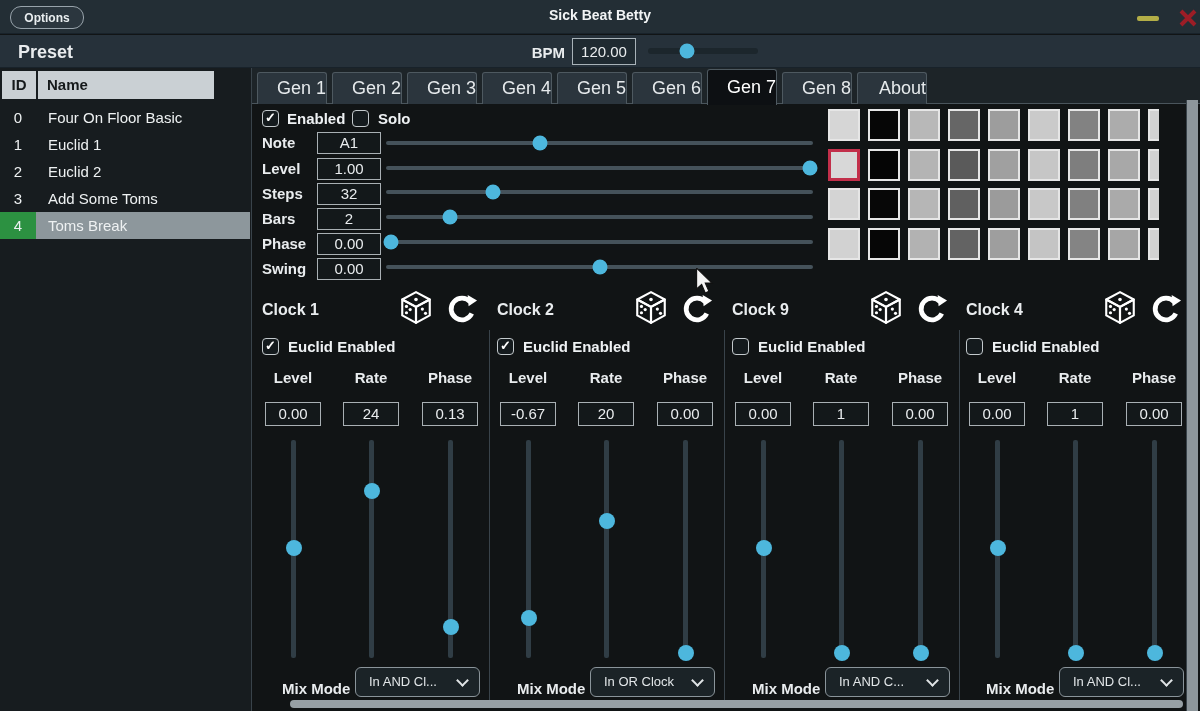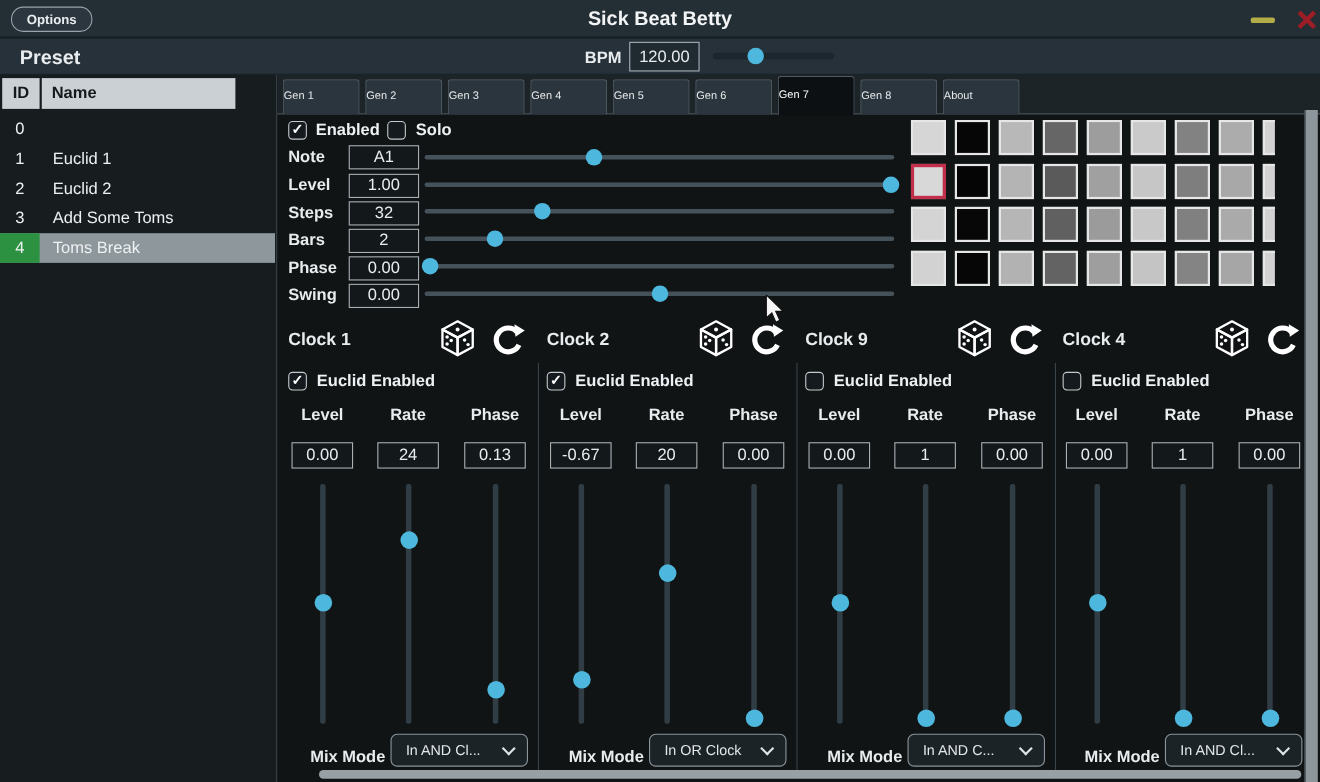--- a/index.html
+++ b/index.html
@@ -7,21 +7,21 @@
   body { font-family:"Liberation Sans", sans-serif; }
   .window {
     position:relative; width:1200px; height:711px; overflow:hidden;
     background:#111415; color:#e9ecee;
   }
   .abs { position:absolute; }
 
   
   .titlebar { position:absolute; left:0; top:0; width:1200px; height:34px; background:#232e35; border-bottom:1px solid #18222a; }
   .transport { position:absolute; left:0; top:35px; width:1200px; height:33px; background:#26313a; border-bottom:1px solid #18222a; }
-  .title { position:absolute; left:0; top:7px; width:1200px; text-align:center; font-size:18px; font-weight:600; color:#f2f4f5; }
+  .title { position:absolute; left:0; top:7px; width:1200px; text-align:center; font-size:14px; font-weight:600; color:#f2f4f5; }
   .options-btn {
     position:absolute; left:10px; top:6px; width:74px; height:23px;
     background:#2b363e; border:1px solid #98a3ab; border-radius:11px;
     color:#e9edef; font-size:12px; font-weight:600; font-family:inherit;
   }
   .min-dash { position:absolute; left:1137px; top:16px; width:22px; height:5px; border-radius:2px; background:var(--yellow,#b3ae47); }
   .close-x { position:absolute; left:1179px; top:9px; width:18px; height:18px; }
   .preset-label { position:absolute; left:18px; top:42px; font-size:18px; font-weight:600; }
   .bpm-label { position:absolute; left:520px; top:44px; width:45px; text-align:right; font-size:15px; font-weight:600; }
   .bpm-box { position:absolute; left:572px; top:38px; width:64px; height:27px; background:#1f2a31; border:1px solid #a8b2b8; text-align:center; line-height:25px; font-size:15px; }
@@ -35,21 +35,21 @@
   .hd-id { left:2px; width:34px; text-align:center; }
   .hd-name { left:38px; width:176px; padding-left:9px; }
   .prow { position:absolute; left:0; width:250px; height:27px; line-height:27px; font-size:15px; color:#eef1f2; }
   .prow .pid { position:absolute; left:0; top:0; width:36px; height:27px; text-align:center; }
   .prow .pname { position:absolute; left:48px; top:0; }
   .prow.checked { background:var(--rowsel,#8d979c); }
   .prow.checked .pid { background:var(--green,#2c9141); }
 
   
   .tabstrip { position:absolute; left:252px; top:68px; width:948px; height:36px; background:#1d2428; border-bottom:1px solid #4a555c; }
-  .tab { position:absolute; top:4px; height:32px; width:70px; background:#2b353d; border:1px solid #4e5960; border-bottom:none; border-radius:3px 3px 0 0; color:#e6eaec; font-size:10px; text-align:left; line-height:30px; }
+  .tab { position:absolute; top:4px; height:32px; width:70px; background:#2b353d; border:1px solid #4e5960; border-bottom:none; border-radius:3px 3px 0 0; color:#e6eaec; font-size:18px; text-align:right; line-height:30px; }
   .tab.checked { top:1px; height:36px; background:#0d1013; color:#ffffff; z-index:3; line-height:34px; }
 
   
   .checkbox { position:absolute; width:17px; height:17px; background:#141a1d; border:1px solid #c3c9cc; border-radius:4px; color:#fff; }
   .checkbox .tick { display:none; position:absolute; left:2px; top:-1px; font-size:13px; font-weight:700; }
   .checkbox.checked .tick { display:block; }
   .cb-label { position:absolute; font-size:15px; font-weight:600; color:#eef1f3; }
   .gp-label { position:absolute; left:262px; width:52px; font-size:15px; font-weight:600; }
   .gp-box { position:absolute; left:317px; width:64px; height:22px; border:1px solid #a9b0b4; background:#13181a; text-align:center; line-height:20px; font-size:15px; }
   .gp-track { position:absolute; left:386px; width:427px; height:4px; border-radius:2px; background:#45525a; }
@@ -96,20 +96,21 @@
   <div class="bpm-track">
     <div class="thumb-h" style="left: 35.5%;"></div>
   </div>
 
   <div class="sidebar">
     <div class="hd-cell hd-id">ID</div>
     <div class="hd-cell hd-name">Name</div>
 
     <div class="prow" style="top:36px">
       <span class="pid">0</span>
+      <span class="pname">Four On Floor Basic</span>
     </div>
     <div class="prow" style="top:63px">
       <span class="pid">1</span>
       <span class="pname">Euclid 1</span>
     </div>
     <div class="prow" style="top:90px">
       <span class="pid">2</span>
       <span class="pname">Euclid 2</span>
     </div>
     <div class="prow" style="top:117px">

